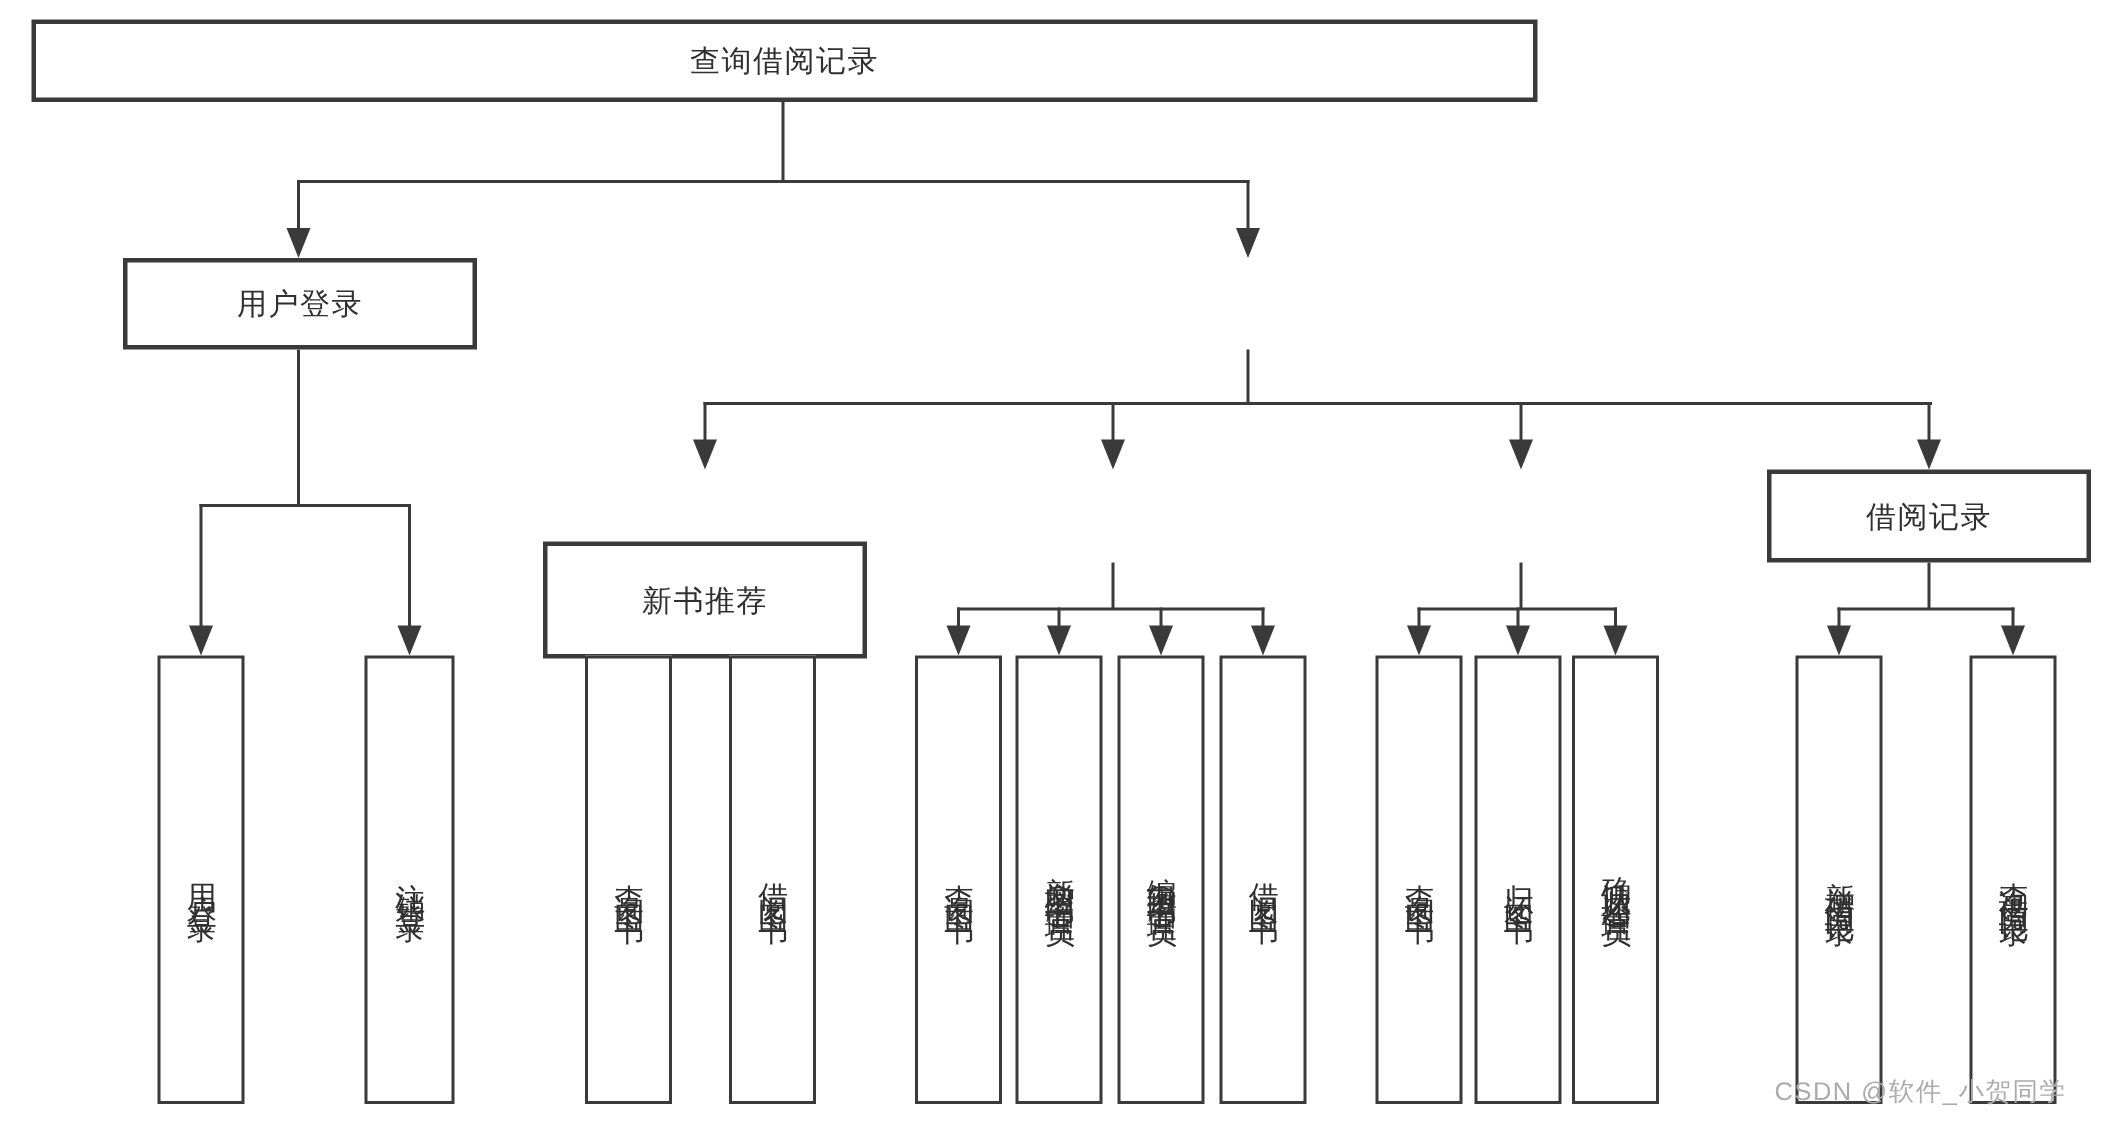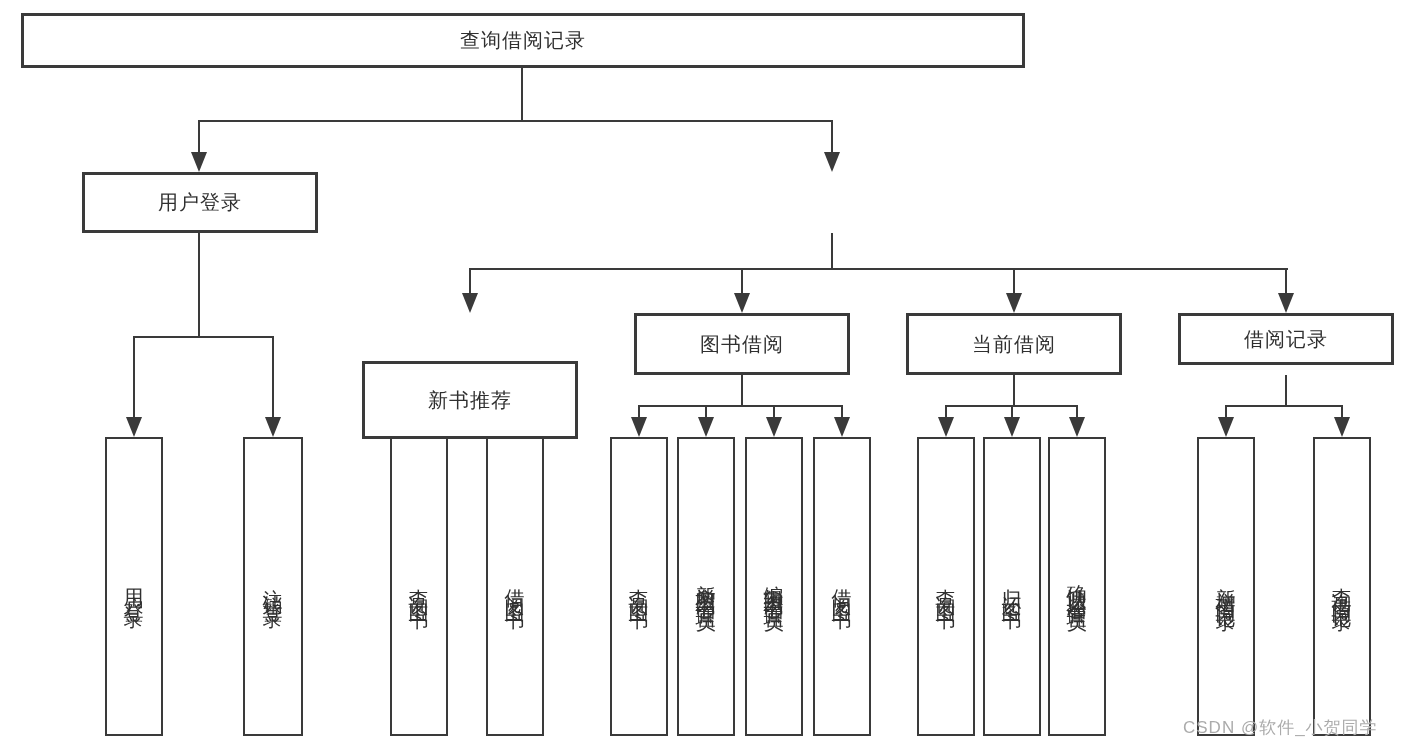--- a/index.html
+++ b/index.html
@@ -97,23 +97,21 @@
   <div class="vline" style="left:469px;  top:268px; height:27px;"></div>
   <div class="arrow" style="left:462px;  top:293px;"></div>
   <div class="vline" style="left:741px;  top:268px; height:27px;"></div>
   <div class="arrow" style="left:734px;  top:293px;"></div>
   <div class="vline" style="left:1013px; top:268px; height:27px;"></div>
   <div class="arrow" style="left:1006px; top:293px;"></div>
   <div class="vline" style="left:1285px; top:268px; height:27px;"></div>
   <div class="arrow" style="left:1278px; top:293px;"></div>
 
   <div class="box" style="left:362px;  top:313px; width:216px; height:78px;margin-top:48px;">新书推荐</div>
-  <div class="box" style="left:634px;  top:313px; width:216px; height:62px;">图书借阅</div>
-  <div class="box" style="left:906px;  top:313px; width:216px; height:62px;">当前借阅</div>
-  <div class="box" style="left:1178px; top:313px; width:216px; height:52px;">借阅记录</div>
+  <div class="box" style="left:1178px; top:313px; width:216px; height:62px;">借阅记录</div>
 
   <div class="vline" style="left:469px; top:375px; height:31px;"></div>
   <div class="hline" style="left:418px; top:405px; width:98px;"></div>
   <div class="vline" style="left:418px; top:405px; height:14px;"></div>
   <div class="arrow" style="left:411px; top:417px;"></div>
   <div class="vline" style="left:514px; top:405px; height:14px;"></div>
   <div class="arrow" style="left:507px; top:417px;"></div>
 
   <div class="vline" style="left:741px; top:375px; height:31px;"></div>
   <div class="hline" style="left:638px; top:405px; width:205px;"></div>

